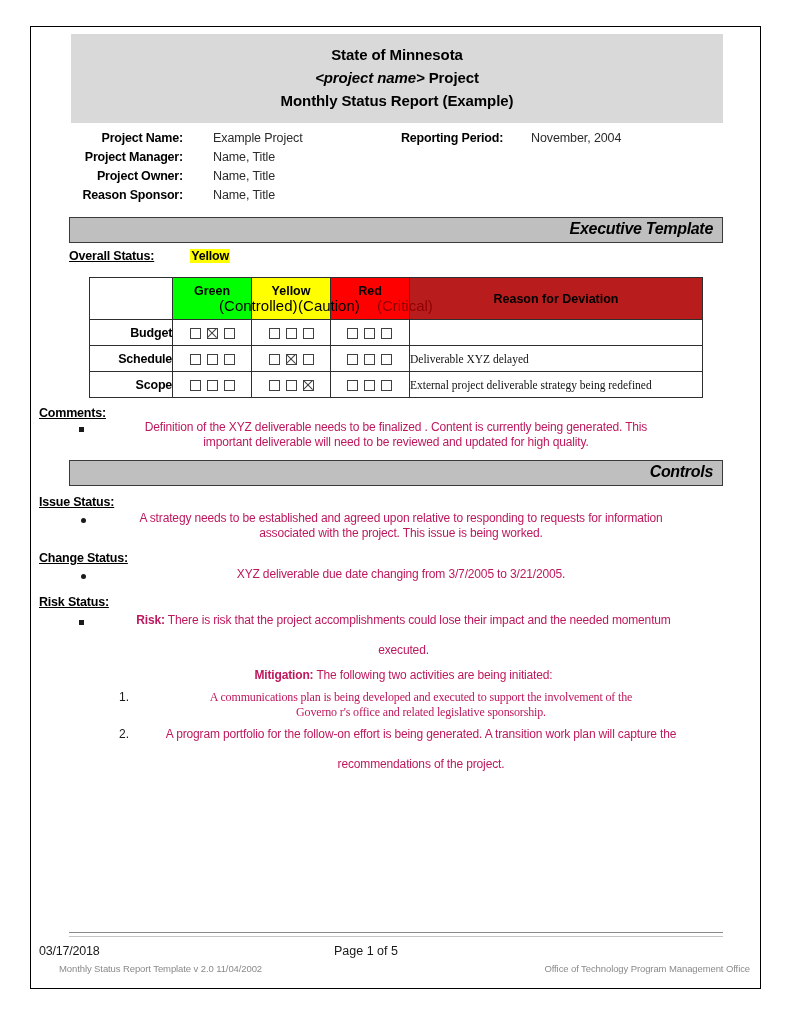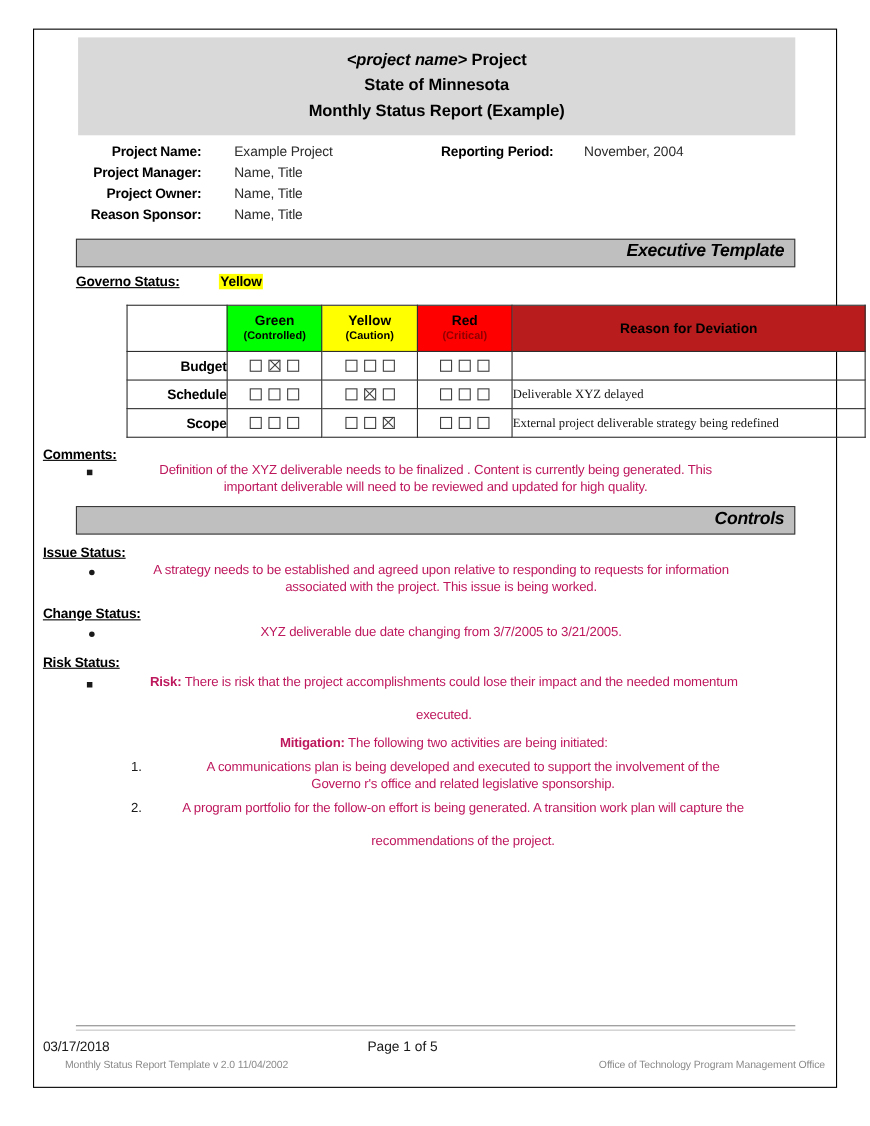--- a/index.html
+++ b/index.html
@@ -128,46 +128,46 @@
     background: #ffff00;
     padding: 0 1px;
     letter-spacing: -0.2px;
   }
 
   
   .status-table {
     position: absolute;
     left: 58px;
     top: 250px;
-    width: 672px;
+    width: 614px;
     border-collapse: collapse;
     table-layout: fixed;
-    margin-left: 26px;
   }
   .status-table td, .status-table th {
     border: 1.3px solid #2e2e2e;
     padding: 0;
     vertical-align: middle;
   }
   .col-name  { width: 80px; }
   .col-sw    { width: 76px; }
   .col-reason{ width: 282px; }
 
   .hdr-cell {
     height: 41px;
     text-align: center;
     font-size: 12.5px;
     font-weight: bold;
     line-height: 14px;
   }
   .hdr-cell .sub {
-    font-weight: bold;
-    font-size: 10px;
+    font-weight: normal;
+    font-size: 15px;
     display: block;
     margin-top: 1px;
+    padding-left: 46px;
   }
   .hdr-green  { background: #00ff00; }
   .hdr-yellow { background: #ffff00; }
   .hdr-red    { background: #ff0000; }
   .hdr-red .sub { color: #8f0000; }
   .hdr-blank  { background: #ffffff; }
   .hdr-reason {
     background: #b91c1c;
     font-size: 12.5px;
     font-weight: bold;
@@ -297,22 +297,22 @@
     letter-spacing: -0.1px;
   }
 </style>
 </head>
 <body>
 
 <div class="page">
 <div class="page-inner">
 
   <div class="title-band">
+    <div class="title-line">State of Minnesota</div>
     <div class="title-line"><span class="ital">&lt;project name&gt;</span><span> Project</span></div>
-    <div class="title-line">State of Minnesota</div>
     <div class="title-line">Monthly Status Report (Example)</div>
   </div>
 
   <div class="meta">
     <div class="meta-row">
       <span class="meta-label">Project Name:</span>
       <span class="meta-value">Example Project</span>
       <span class="meta-label-2">Reporting Period:</span>
       <span class="meta-value-2">November, 2004</span>
     </div>
@@ -328,21 +328,21 @@
       <span class="meta-label">Reason Sponsor:</span>
       <span class="meta-value">Name, Title</span>
     </div>
   </div>
 
   <div class="section-band" style="top:190px;">
     <span>Executive Template</span>
   </div>
 
   <div class="overall">
-    <span class="lbl">Governo Status:</span><span class="val">Yellow</span>
+    <span class="lbl">Overall Status:</span><span class="val">Yellow</span>
   </div>
 
   <table class="status-table">
     <colgroup>
       <col class="col-name">
           <col class="col-sw">
           <col class="col-sw">
           <col class="col-sw">
           <col class="col-reason">
     </colgroup>
@@ -438,21 +438,21 @@
     <b class="inline">Risk:</b><span> There is risk that the  project  accomplishments  could lose their impact and the needed momentum</span><br>
     <br>
     <span>executed.</span>
   </div>
 
   <div class="para" style="left:70px; top:641px; width:605px;">
     <b class="inline">Mitigation:</b><span>  The following two activities are being initiated:</span>
   </div>
 
   <div class="num" style="left:88px; top:663px;">1.</div>
-  <div class="para" style="left:110px; top:663px; width:560px;">
+  <div class="para" style="left:110px; top:663px; width:560px;font-family:Liberation Serif, serif;">
     <span>A communications plan is being developed and executed to support the involvement of the</span><br>
     <span>Governo r's office and related legislative sponsorship.</span>
   </div>
 
   <div class="num" style="left:88px; top:700px;">2.</div>
   <div class="para" style="left:110px; top:700px; width:560px;">
     <span>A program portfolio for the follow-on  effort is being generated.  A transition work plan will capture the</span><br>
     <br>
     <span>recommendations of the project.</span>
   </div>

